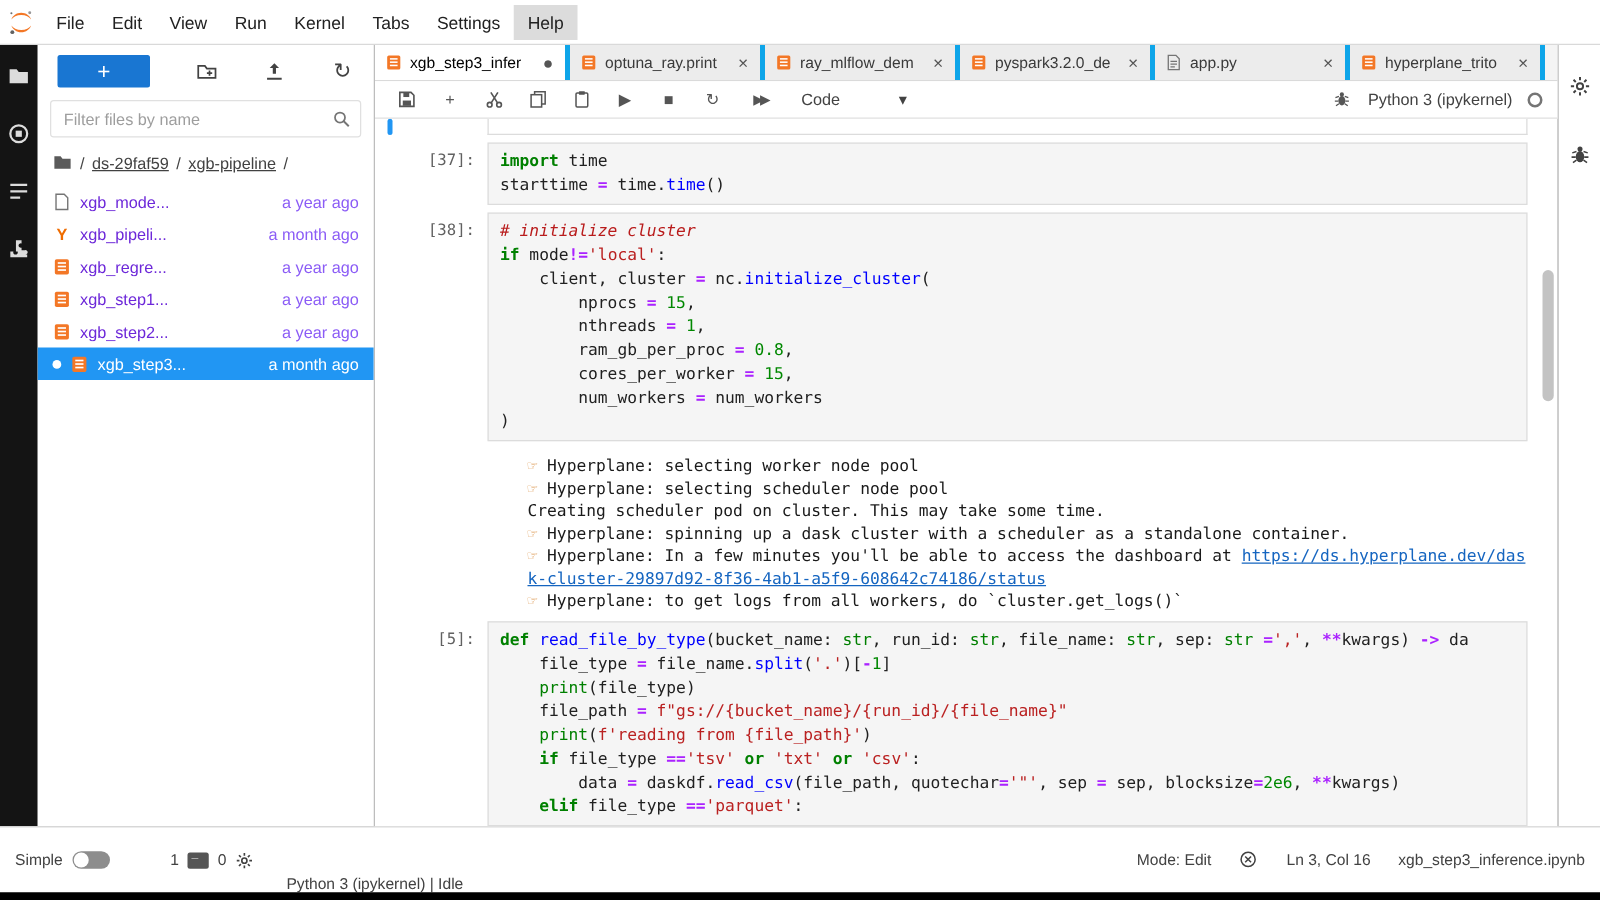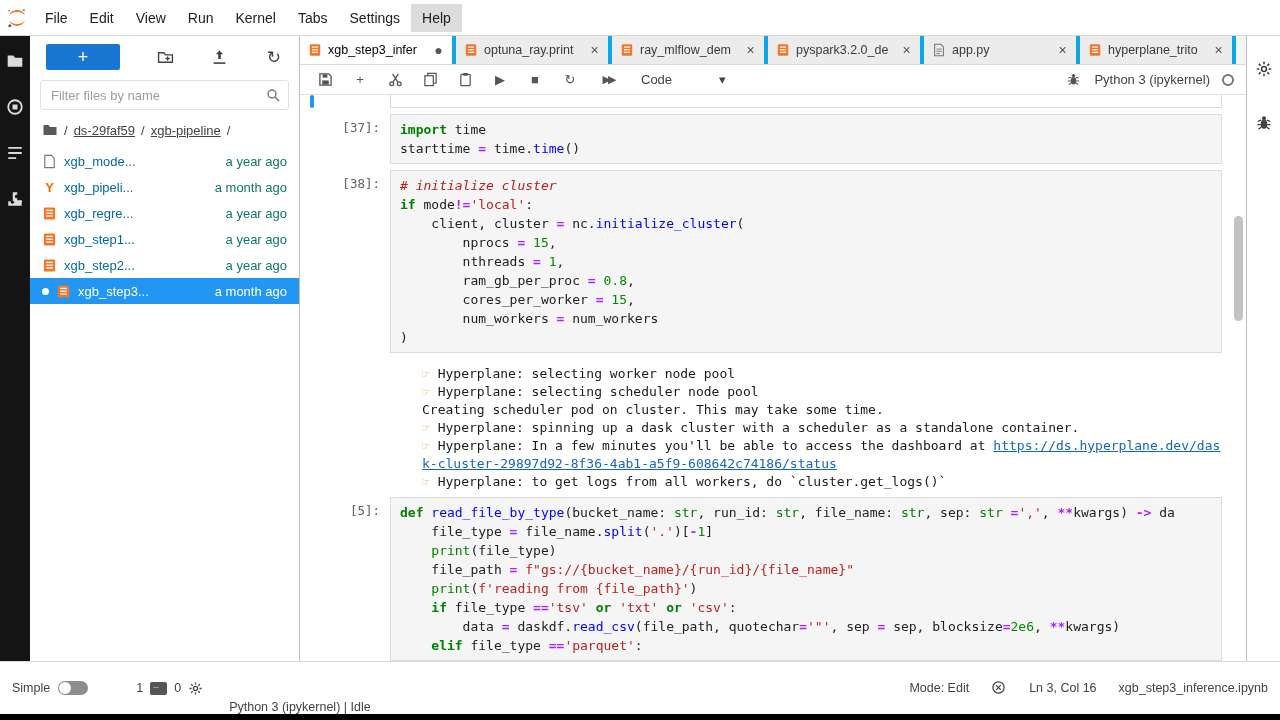--- a/index.html
+++ b/index.html
@@ -34,22 +34,22 @@
   .crumb-seg { cursor:pointer;text-decoration:underline; }
   .fb-head { display:flex; border-top:1px solid #e0e0e0; border-bottom:1px solid #e0e0e0; font-weight:bold; color:#424242; height:27px; align-items:stretch; }
   .col-name { flex:1; display:flex; align-items:center; gap:7px; padding-left:14px; border-right:1px solid #e0e0e0; }
   .sort { font-size:8px; color:#757575; }
   .col-mod { width:124px; display:flex; align-items:center; padding-left:10px; }
   .fb-rows { flex:1; overflow:hidden; }
   .fb-row { display:flex; align-items:center; height:26px; padding:0 12px; gap:7px; cursor:pointer; }
   .f-icon { width:15px; height:15px; flex:0 0 15px; display:flex; align-items:center; justify-content:center; }
   .f-icon svg { width:15px; height:15px; }
   .yaml-badge { color:#ef6c00; font-weight:bold; font-size:13px; }
-  .f-name { flex:1; white-space:nowrap; overflow:hidden; color:#0369a1; }
-  .f-mod { white-space:nowrap; color:#0f766e; }
+  .f-name { flex:1; white-space:nowrap; overflow:hidden; color:#6d28d9; }
+  .f-mod { white-space:nowrap; color:#8b5cf6; }
   .fb-row.selected { background:#2196f3; }
   .fb-row.selected .f-name, .fb-row.selected .f-mod { color:#fff; }
   .dirty-dot { width:7px; height:7px; border-radius:50%; background:#fff; flex:0 0 7px; }
 
   
   .notebook-area { flex:1; min-width:0; background:#fff; display:flex; flex-direction:column; position:relative; }
   .tab-bar { flex:0 0 29px; background:#f4f4f4; border-bottom:1px solid #dadada; display:flex; align-items:flex-end; overflow:hidden; }
   .tab { width:156px; height:28px; background:#ececec; border-right:4px solid #0ea5e9; display:flex; align-items:center; gap:6px; padding:0 6px 0 8px; font-size:12.5px; color:#3a3a3a; cursor:pointer; }
   .tab.active { background:#fff; height:29px; margin-bottom:-1px; border-bottom:1px solid #fff; color:#000; }
   .tab-icon { width:14px; height:14px; flex:0 0 14px; }

